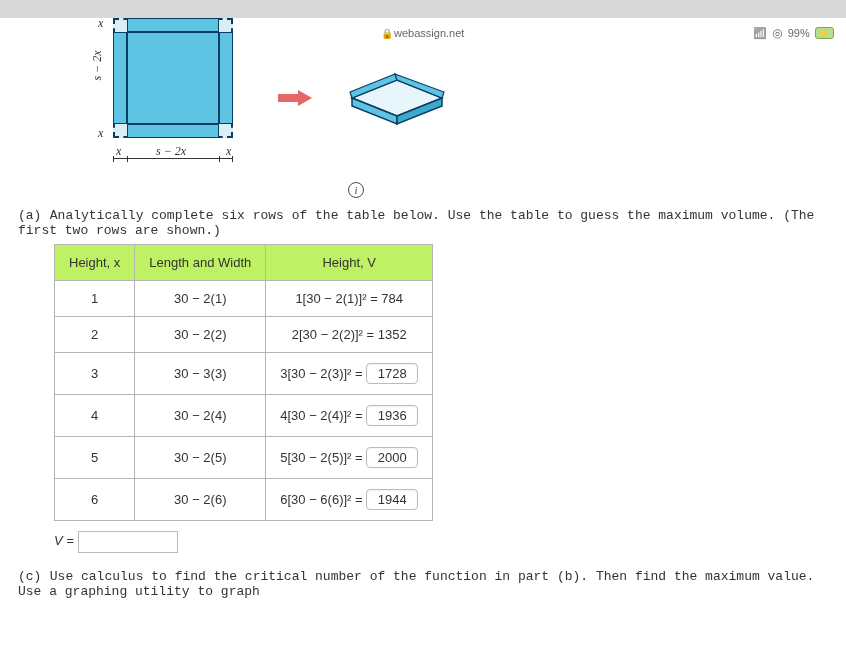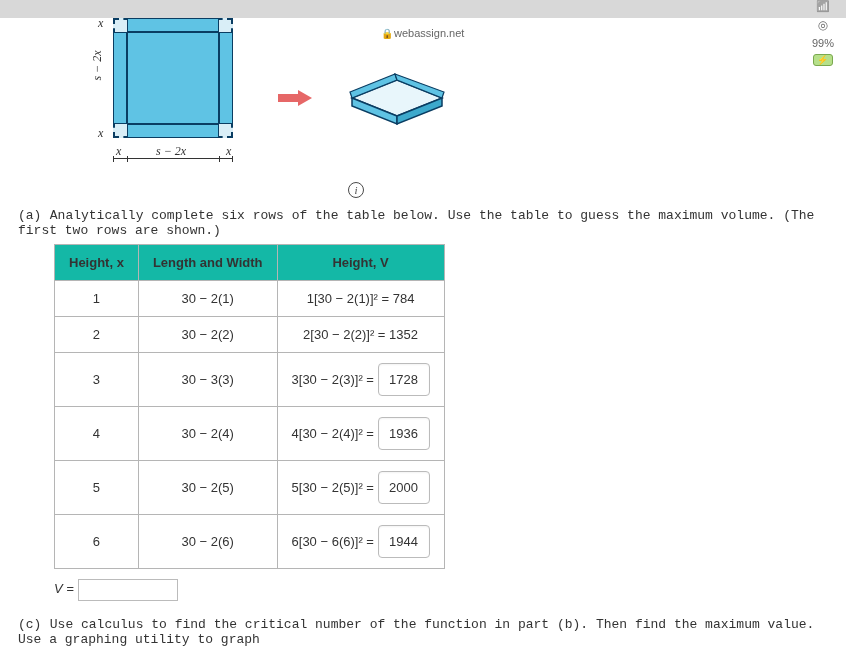--- a/index.html
+++ b/index.html
@@ -28,21 +28,20 @@
     font-size: 11px;
     color: #666;
   }
   .statusbar .right {
     position: absolute;
     right: 12px;
     display: flex;
     align-items: center;
     gap: 5px;
     font-size: 11px;
-    flex-direction: column;
   }
   .lock-icon::before { content: "🔒"; font-size: 10px; }
   .wifi-icon::before { content: "📶"; font-size: 11px; filter: grayscale(1);}
   .target-icon::before { content: "◎"; font-size: 12px; }
   .battery-badge {
     background: #b6e08a;
     border: 1px solid #7aa84f;
     border-radius: 3px;
     font-size: 9px;
     padding: 0 3px;
@@ -140,27 +139,27 @@
     margin-top: 6px;
   }
   table.voltable th, table.voltable td {
     border: 1px solid #b5b5b5;
     padding: 10px 14px;
     text-align: center;
     font-size: 13px;
     background: #fff;
   }
   table.voltable th {
-    font-weight: bold;
-    background: #14b8a6;
+    font-weight: normal;
+    background: #bef264;
   }
   .ans-box {
     display:inline-block;
     min-width: 52px;
-    padding: 8px 8px;
+    padding: 2px 8px;
     border: 1px solid #bbb;
     border-radius: 4px;
     background: #fff;
     text-align:center;
     font-size: 13px;
     box-shadow: inset 0 1px 2px rgba(0,0,0,.05);
   }
   .ans-input {
     display:inline-block;
     width: 100px; height: 22px;

